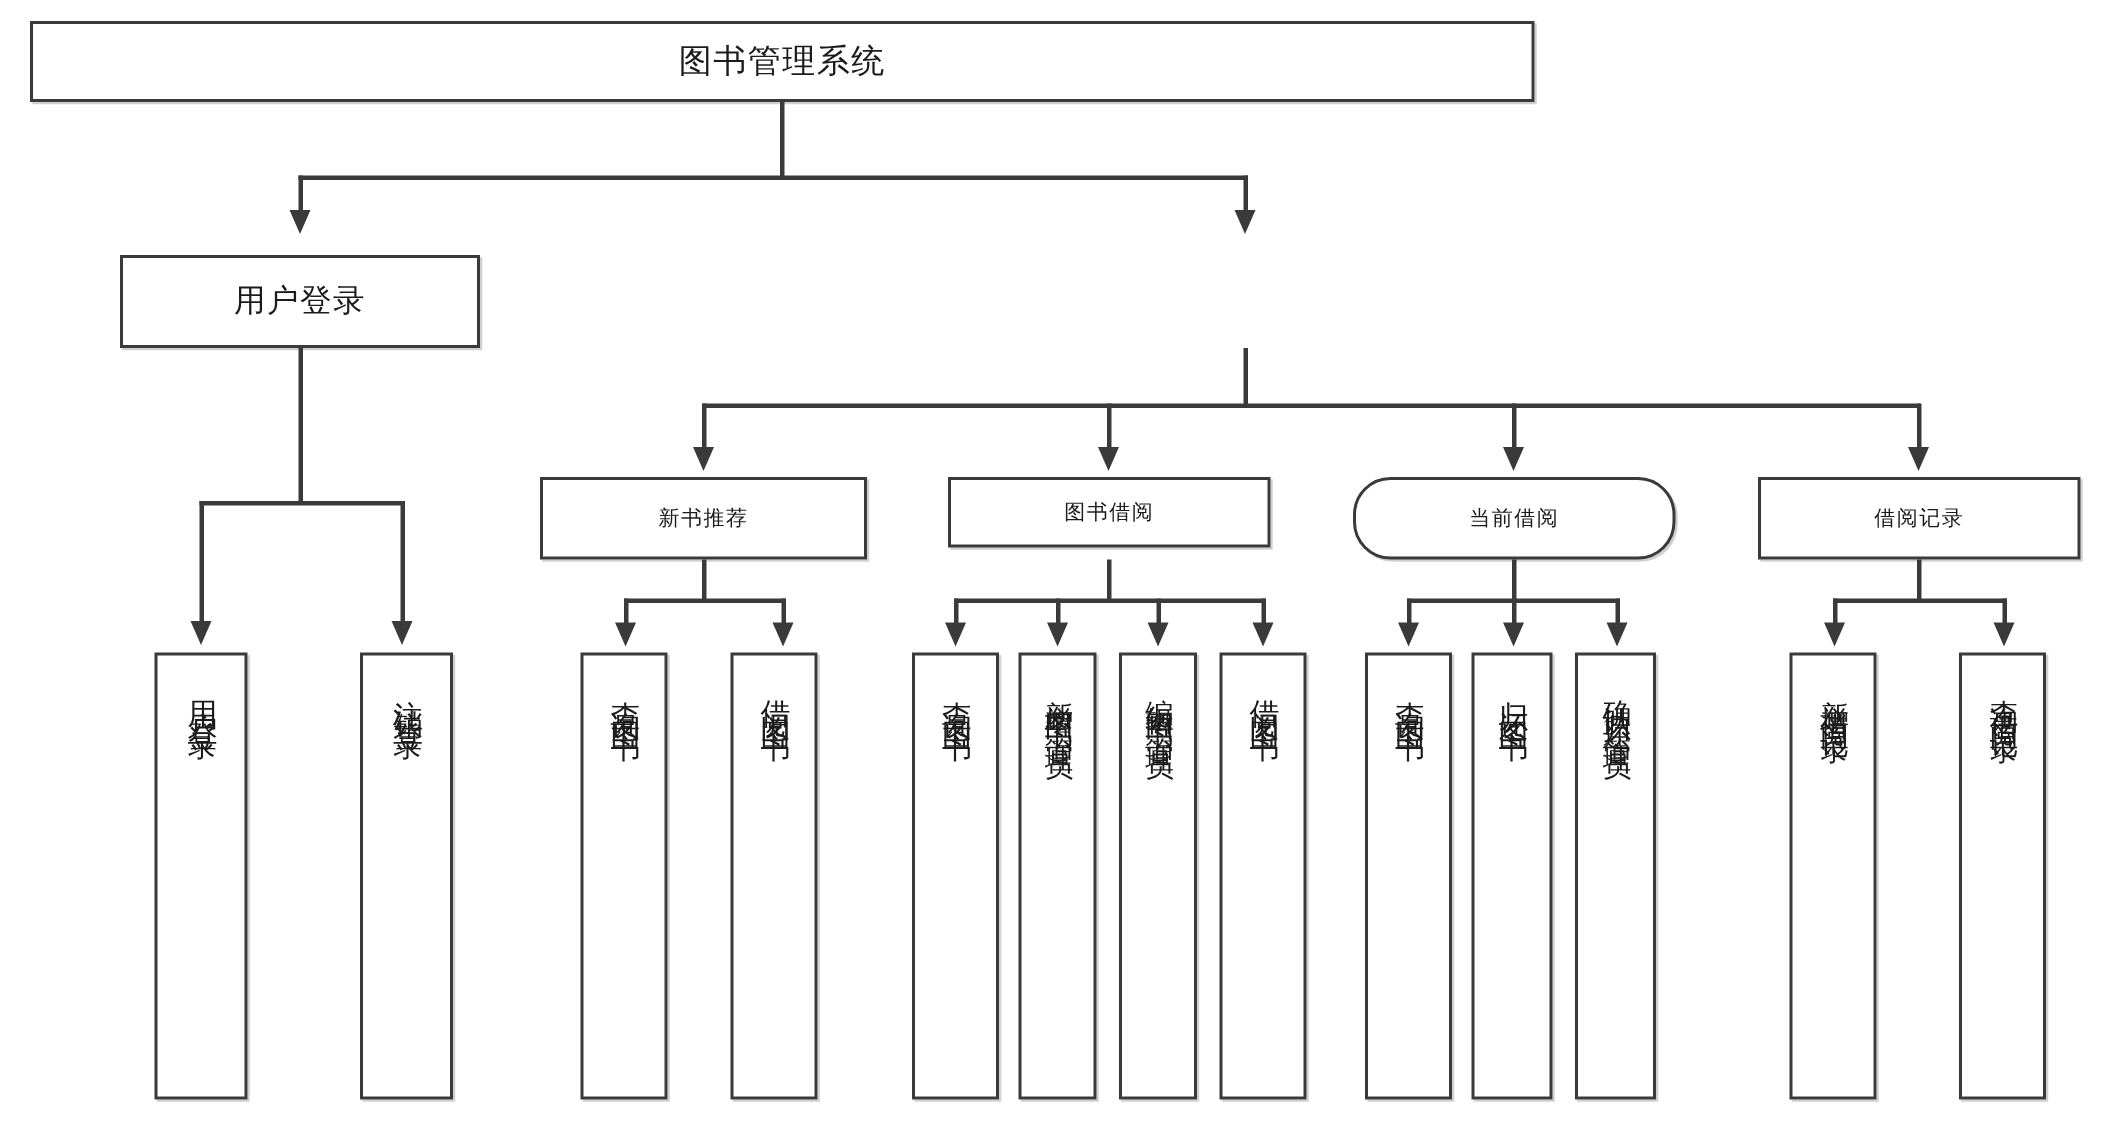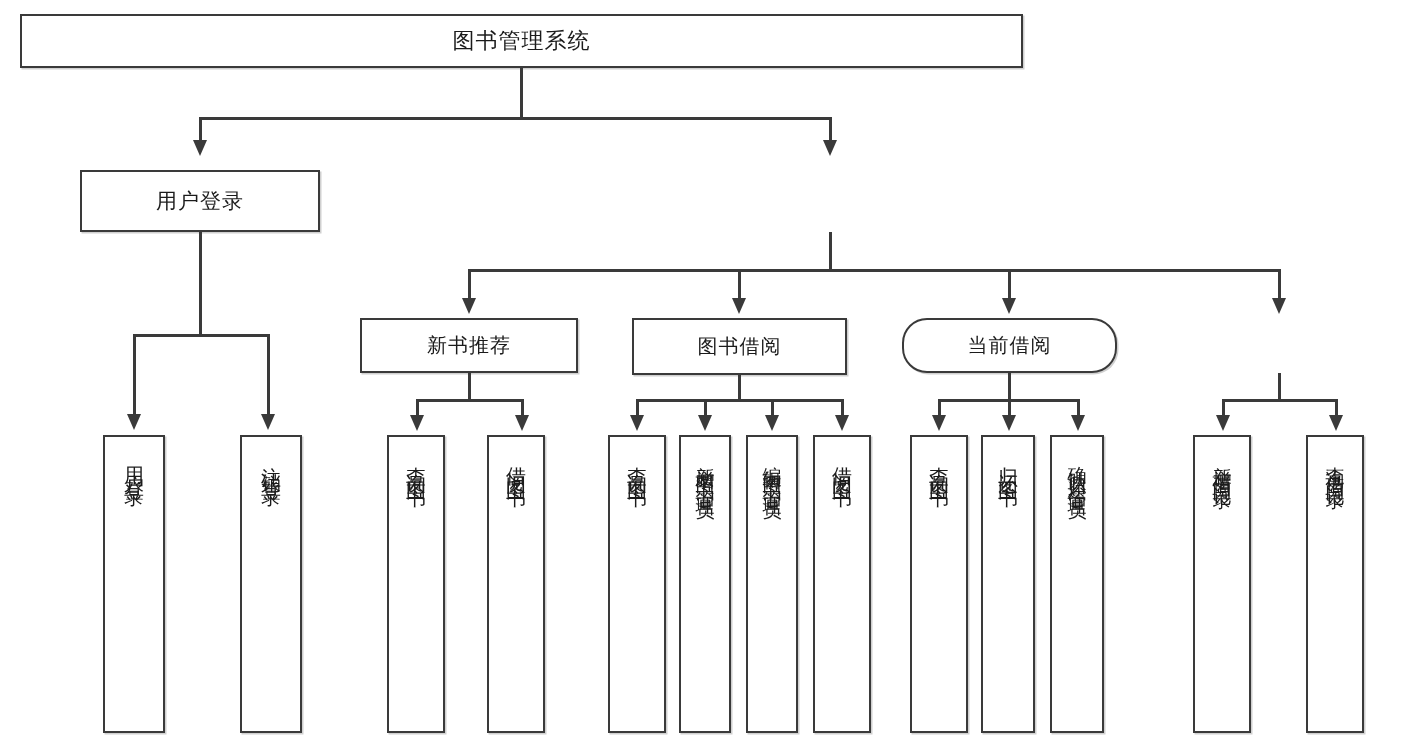--- a/index.html
+++ b/index.html
@@ -32,21 +32,21 @@
   .node .lbl {
     color: #1b1b1b;
     font-size: 21px;
     letter-spacing: 1px;
     line-height: 1.25;
     white-space: nowrap;
     text-align: center;
   }
   .node.root .lbl { font-size: 22px; }
   .node.lvl2 .lbl { font-size: 21px; }
-  .node.lvl3 .lbl { font-size: 20px; }
+  .node.lvl3 .lbl { font-size: 14px; }
 
   
   .node.leaf {
     align-items: flex-start;
     justify-content: center;
     padding-top: 14px;
   }
   .node.leaf .lbl {
     writing-mode: vertical-rl;
     text-orientation: upright;
@@ -119,25 +119,28 @@
   <div class="edge v" style="left:1008px; top:269px; width:2.5px; height:32px;"></div>
   <div class="edge v" style="left:1278px; top:269px; width:2.5px; height:32px;"></div>
   <div class="arrow" style="left:462px; top:298px;"></div>
   <div class="arrow" style="left:732px; top:298px;"></div>
   <div class="arrow" style="left:1002px; top:298px;"></div>
   <div class="arrow" style="left:1272px; top:298px;"></div>
 
   <div class="node lvl3" style="left:360px; top:318px; width:218px; height:55px;">
     <span class="lbl">新书推荐</span>
   </div>
-  <div class="node lvl3" style="left:632px; top:318px; width:215px; height:57px;">
+  <div class="node lvl3" style="left:632px; top:318px; width:215px; height:47px;">
     <span class="lbl">图书借阅</span>
   </div>
   <div class="node lvl3" style="left:902px; top:318px; width:215px; height:55px;border-radius:25px;">
     <span class="lbl">当前借阅</span>
+  </div>
+  <div class="node lvl3" style="left:1172px; top:318px; width:215px; height:55px;">
+    <span class="lbl">借阅记录</span>
   </div>
 
   <div class="edge v" style="left:468px; top:373px; width:2.5px; height:28px;"></div>
   <div class="edge h" style="left:416px; top:399px; width:108px; height:2.5px;"></div>
   <div class="edge v" style="left:416px; top:399px; width:2.5px; height:20px;"></div>
   <div class="edge v" style="left:521px; top:399px; width:2.5px; height:20px;"></div>
   <div class="arrow" style="left:410px; top:415px;"></div>
   <div class="arrow" style="left:515px; top:415px;"></div>
 
   <div class="edge v" style="left:738px; top:373px; width:2.5px; height:28px;"></div>

